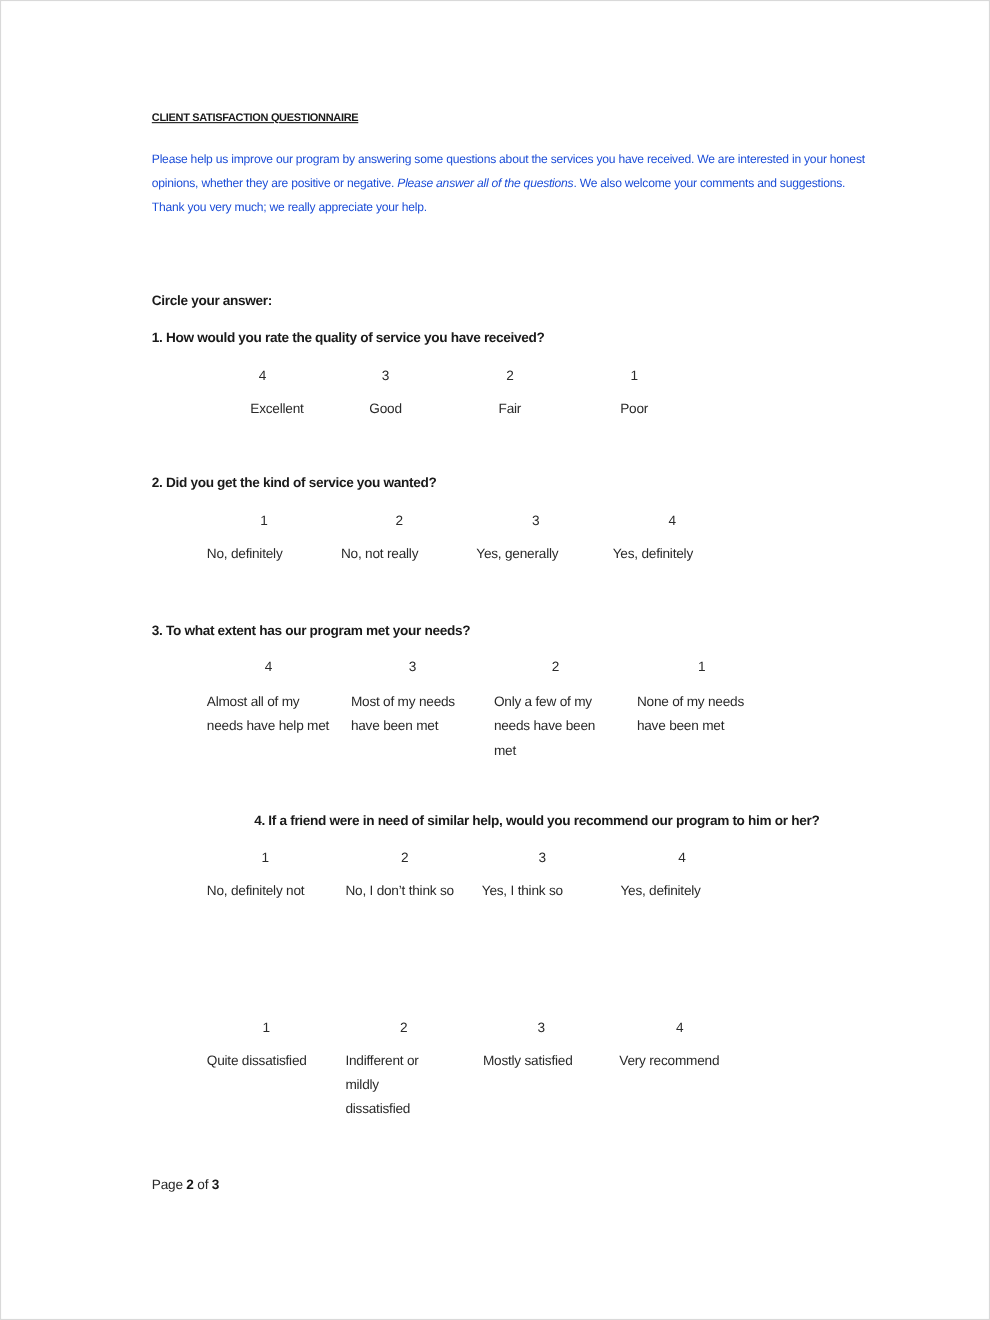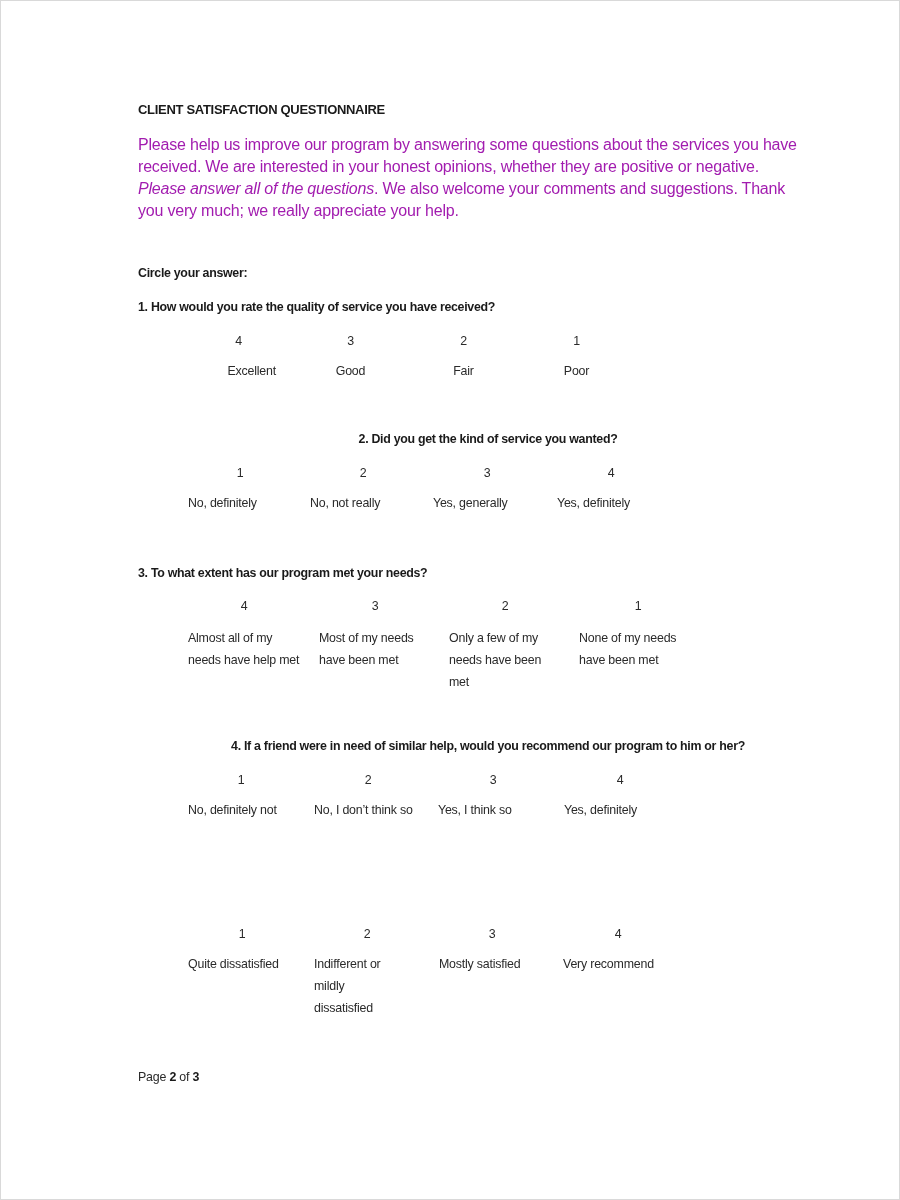--- a/index.html
+++ b/index.html
@@ -7,25 +7,25 @@
       width: 900px; height: 1200px; position: relative; overflow: hidden;
       font-family: "Liberation Sans", "DejaVu Sans", sans-serif;
       color: #1a1a1a;
     }
     .page {
       position: absolute; left: 0; top: 0; width: 898px; height: 1198px;
       border: 1px solid #d9d9d9; background: #fff;
     }
     .title {
       position: absolute; left: 137px; top: 101px;
-      font-size: 13px; font-weight: bold; letter-spacing: -0.3px;
+      font-size: 10px; font-weight: bold; letter-spacing: -0.3px; text-decoration: underline;
     }
     .intro {
       position: absolute; left: 137px; top: 133px; width: 660px;
-      font-size: 16px; line-height: 22px; color: #a21caf; letter-spacing: -0.2px;
+      font-size: 11px; line-height: 22px; color: #1d4ed8; letter-spacing: -0.2px;
     }
     .intro em { font-style: italic; }
     .instruction {
       position: absolute; left: 137px; top: 265px;
       font-size: 12.4px; font-weight: bold; letter-spacing: -0.3px;
     }
     .question {
       position: absolute; left: 137px; width: 700px;
     }
     .q-text {
@@ -68,21 +68,21 @@
     <div class="opt" style="left:425px; top:333px; width:75px;">
       <div class="num" style="left:0;width:75px;">2</div>
       <div class="lbl" style="left:0;width:75px;top:26px;text-align:center;">Fair</div>
     </div>
     <div class="opt" style="left:538px; top:333px; width:75px;">
       <div class="num" style="left:0;width:75px;">1</div>
       <div class="lbl" style="left:0;width:75px;top:26px;text-align:center;">Poor</div>
     </div>
   </div>
 
-  <div class="question" style="top:431px;text-align:center;">
+  <div class="question" style="top:431px;">
     <div class="q-text">2. Did you get the kind of service you wanted?</div>
   </div>
   <div>
     <div class="opt" style="left:187px; top:465px; width:110px;">
       <div class="num" style="left:0;width:104px;">1</div>
       <div class="lbl" style="left:0;width:110px;top:26px;">No, definitely</div>
     </div>
     <div class="opt" style="left:309px; top:465px; width:110px;">
       <div class="num" style="left:0;width:106px;">2</div>
       <div class="lbl" style="left:0;width:110px;top:26px;">No, not really</div>

